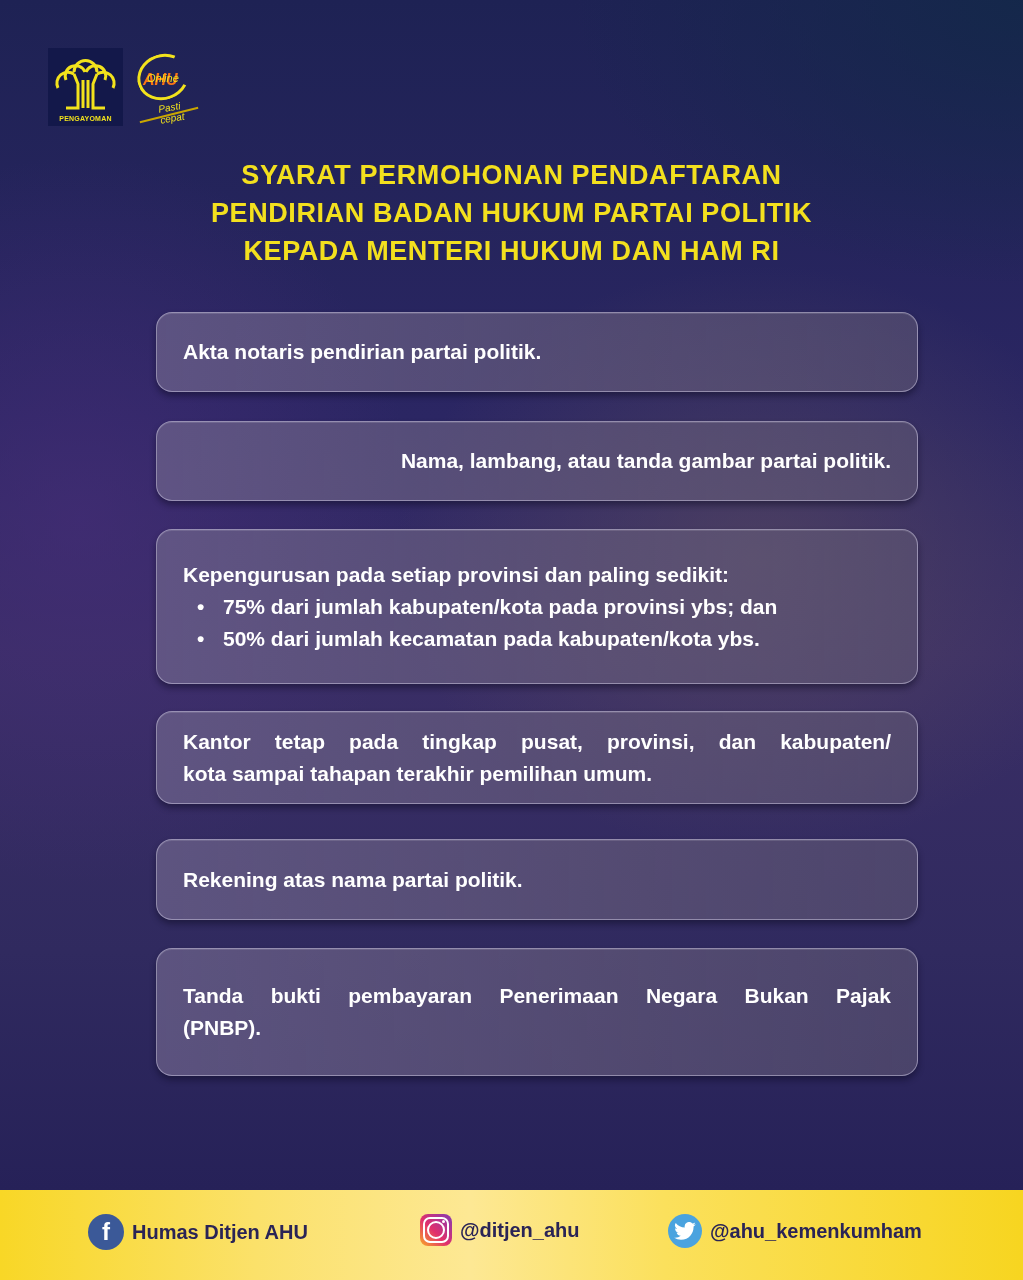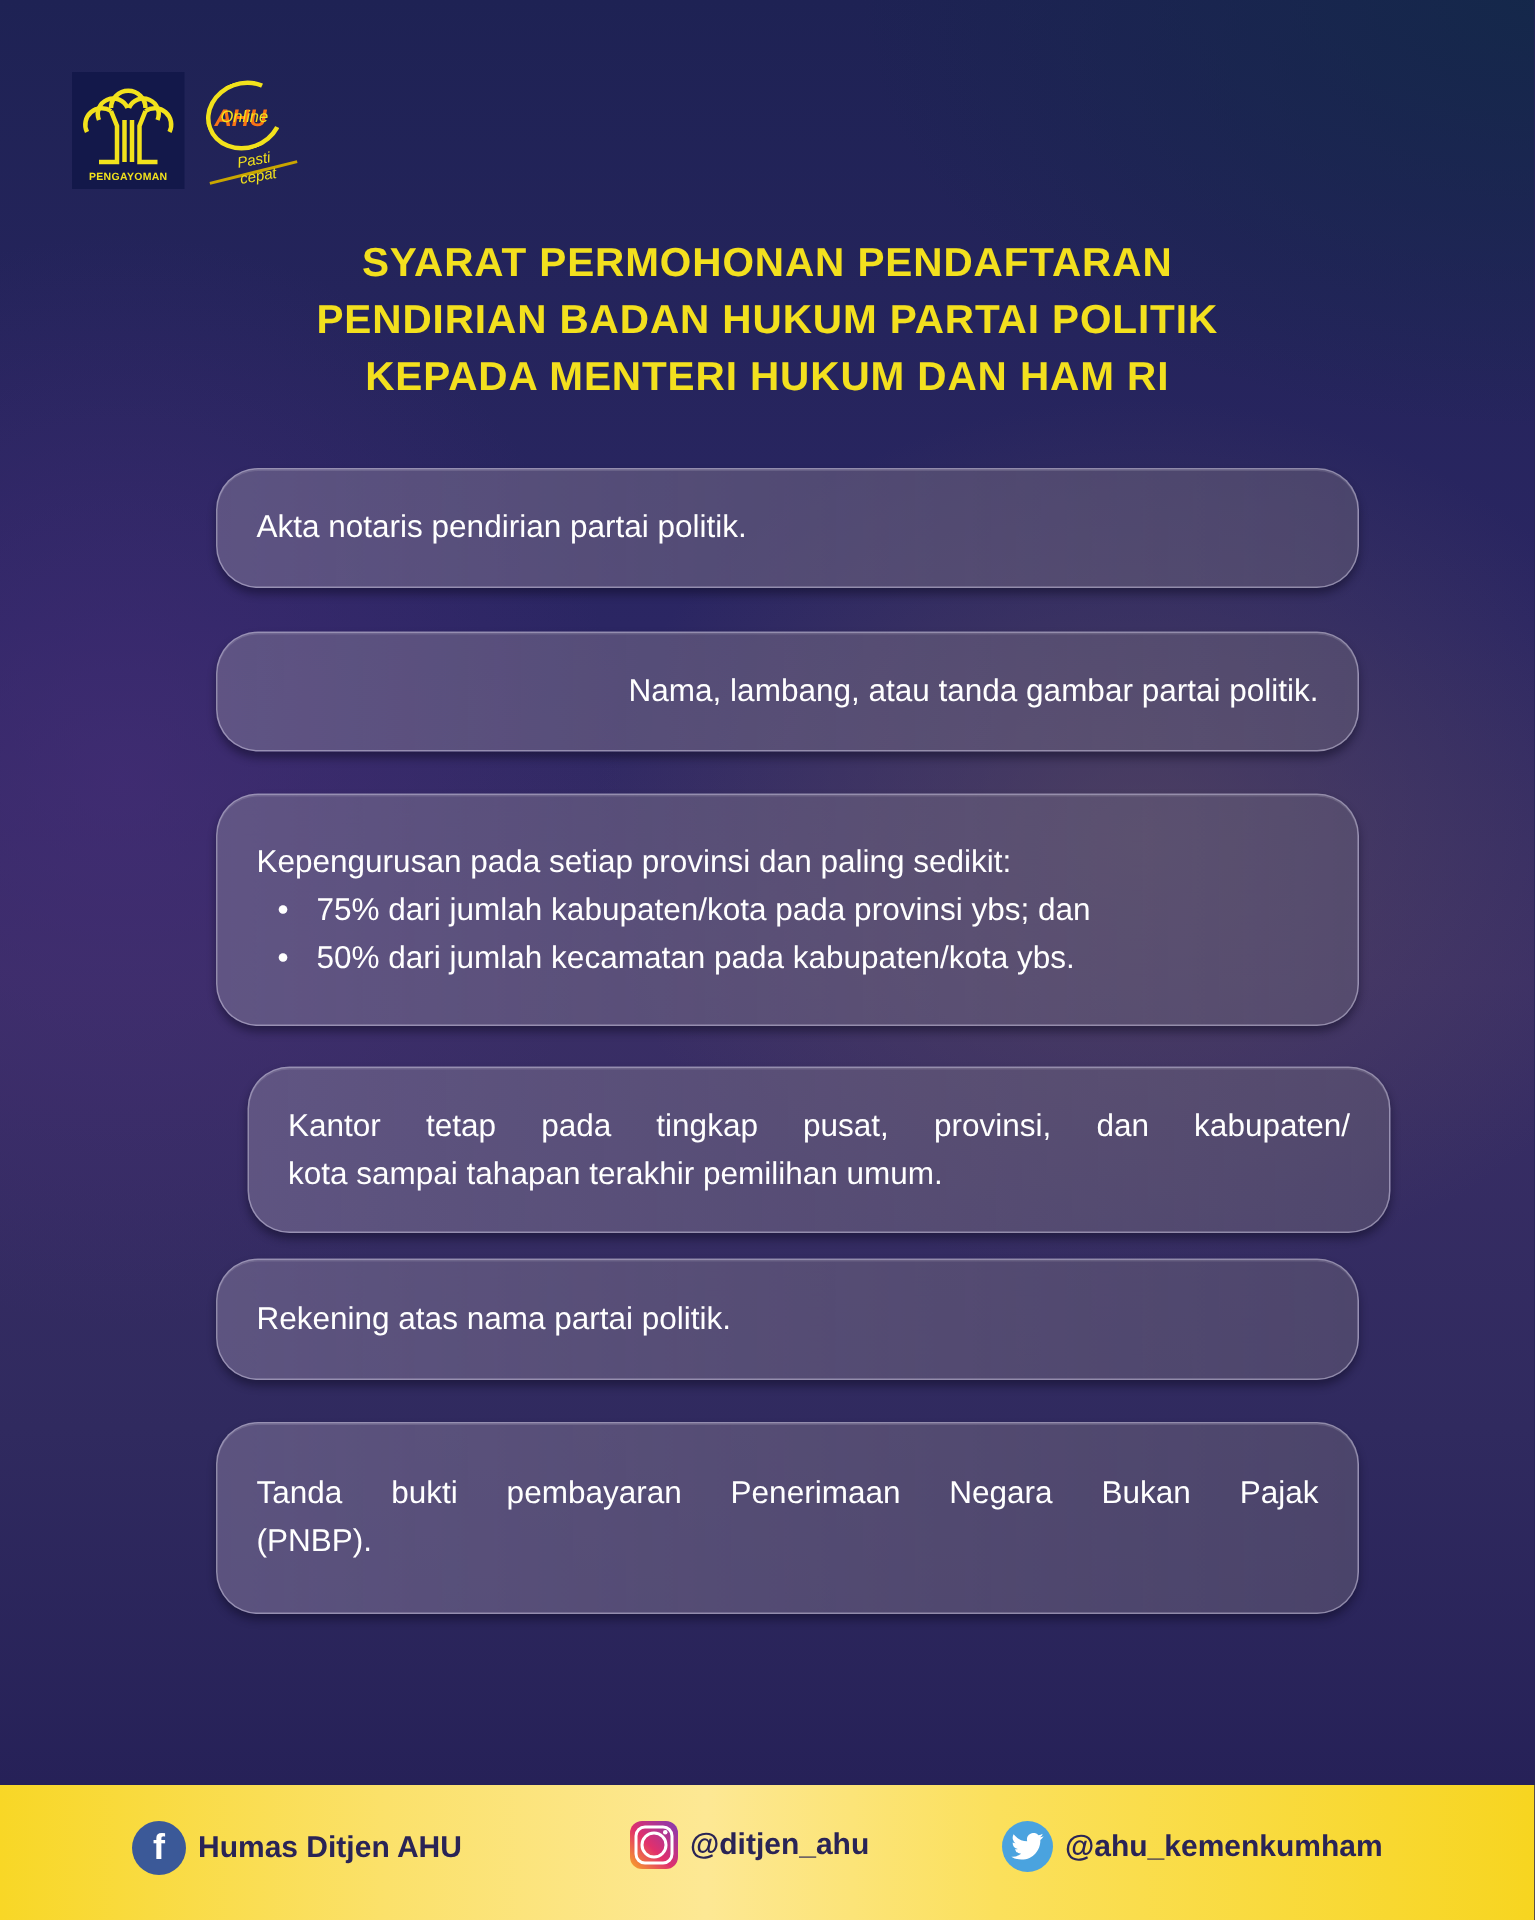--- a/index.html
+++ b/index.html
@@ -34,26 +34,26 @@
   .ahu-text { position: absolute; left: 12px; top: 24px; color: #f97316; font-weight: bold; font-style: italic; font-size: 16px; line-height: 16px; }
   .ahu-online { position: absolute; left: 16px; top: 24px; color: #f2e21c; font-style: italic; font-size: 11px; }
   .ahu-tagline { position: absolute; left: 28px; top: 52px; color: #f2e21c; font-style: italic; font-size: 10px; transform: rotate(-10deg); }
   .ahu-swoosh { position: absolute; left: 8px; top: 66px; width: 60px; height: 2px; background: #c9a600; transform: rotate(-14deg); }
 
   .title {
     position: absolute; left: 0; width: 1023px; top: 156px; text-align: center;
     color: #f3e01e; font-weight: bold; font-size: 27px; line-height: 38px; letter-spacing: 0.6px;
   }
   .card {
-    position: absolute; left: 144px; width: 762px; box-sizing: border-box;
-    border-radius: 28px;
+    position: absolute; left: 156px; width: 762px; box-sizing: border-box;
+    border-radius: 16px;
     background: linear-gradient(90deg, rgba(110,100,140,0.72) 0%, rgba(105,95,125,0.62) 60%, rgba(100,92,118,0.55) 100%);
     border: 1.5px solid rgba(200,195,220,0.55);
     box-shadow: 0 4px 6px rgba(10,8,30,0.45), inset 0 1px 0 rgba(255,255,255,0.12);
-    color: #ffffff; font-weight: normal; font-size: 21px; line-height: 32px;
+    color: #ffffff; font-weight: bold; font-size: 21px; line-height: 32px;
     padding: 0 26px; display: flex; flex-direction: column; justify-content: center;
   }
   .card .justify { text-align: justify; text-align-last: left; }
   .card ul { margin: 0; padding: 0 0 0 14px; list-style: none; }
   .card li { position: relative; padding-left: 26px; }
   .card li::before { content: "•"; position: absolute; left: 0; top: 0; }
 
   .footer {
     position: absolute; left: 0; top: 1190px; width: 1023px; height: 90px;
     background: linear-gradient(90deg, #f8d726 0%, #fbe16a 25%, #fde894 46%, #fbe05c 65%, #f7d520 100%);
@@ -115,21 +115,21 @@
 </div>
 
 <div class="card" style="top:529px;height:155px;">
   <div>Kepengurusan pada setiap provinsi dan paling sedikit:</div>
   <ul>
     <li>75% dari jumlah kabupaten/kota pada provinsi ybs; dan</li>
     <li>50% dari jumlah kecamatan pada kabupaten/kota ybs.</li>
   </ul>
 </div>
 
-<div class="card" style="top:711px;height:111px;margin-left:21px;">
+<div class="card" style="top:711px;height:93px;">
   <div class="justify" style="text-align-last:justify;">Kantor tetap pada tingkap pusat, provinsi, dan kabupaten/</div>
   <div>kota sampai tahapan terakhir pemilihan umum.</div>
 </div>
 
 <div class="card" style="top:839px;height:81px;">
   <div>Rekening atas nama partai politik.</div>
 </div>
 
 <div class="card" style="top:948px;height:128px;">
   <div class="justify" style="text-align-last:justify;">Tanda bukti pembayaran Penerimaan Negara Bukan Pajak</div>

